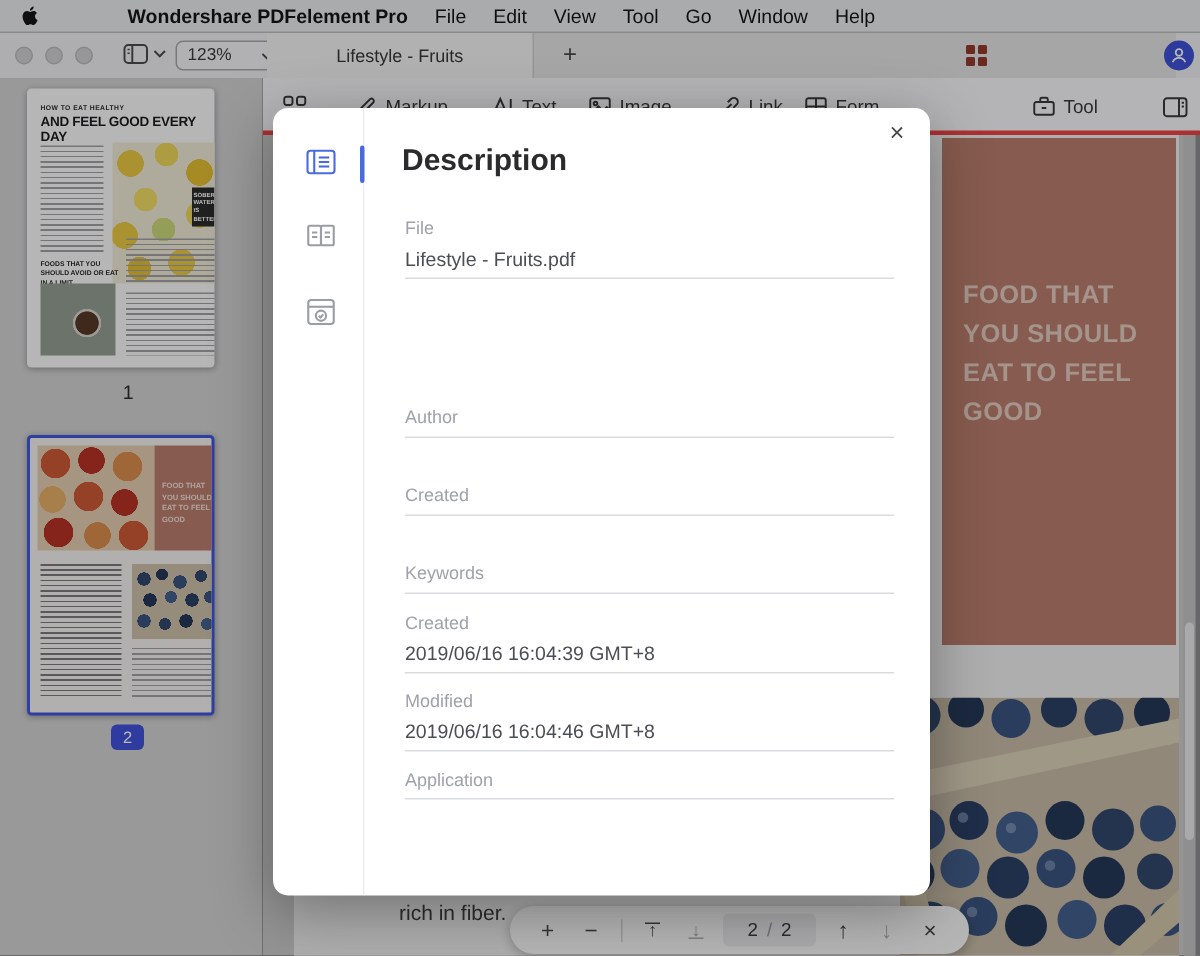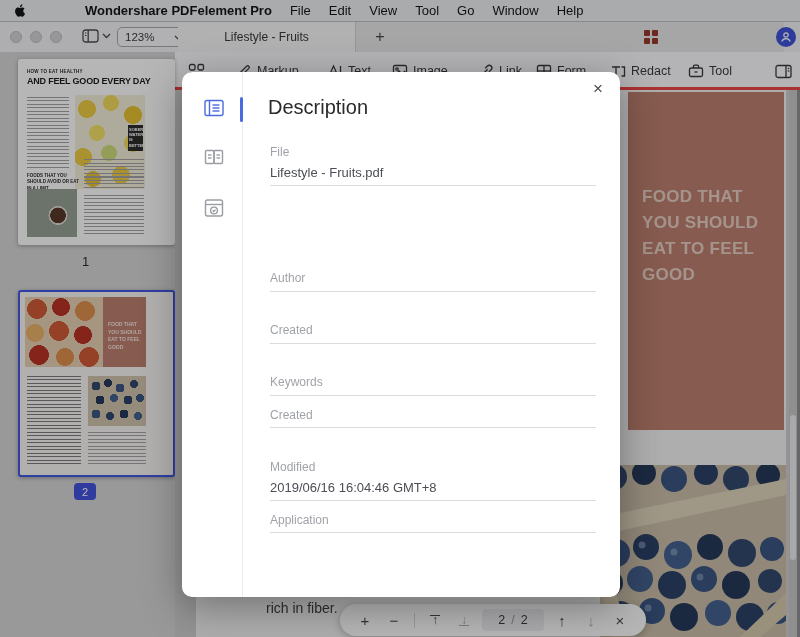--- a/index.html
+++ b/index.html
@@ -39,21 +39,21 @@
 
   
   .toolbar { position:absolute; left:175px; top:52px; width:625px; height:38px;
     background:#fafafc; border-bottom:3px solid #ef4444; color:#3a3a3c; }
   .titem { position:absolute; top:0; height:38px; display:flex; align-items:center; gap:5px;
     font-size:12.5px; }
   .ticon svg { display:block; }
 
   
   .sidebar { position:absolute; left:0; top:52px; width:175px; height:585px; background:#d4d4d6; }
-  .thumb { position:absolute; left:18px; width:157px; background:#fdfdfd; border-radius:3px;
+  .thumb { position:absolute; left:18px; width:125px; background:#fdfdfd; border-radius:3px;
     box-shadow:0 1px 4px rgba(0,0,0,.3); overflow:hidden; }
   .thumb1 { top:7px; height:186px; }
   .thumb2 { top:238px; height:187px; border:2px solid #4257e0; background:#f6f4f1; }
   .pnum { position:absolute; width:135px; left:18px; text-align:center; font-size:13px; color:#2e2e30; }
   .pbadge { position:absolute; left:74px; width:22px; height:17px; border-radius:4px;
     background:#4353dd; color:#fff; font-size:11px; display:flex; align-items:center;
     justify-content:center; }
   .tl { background:repeating-linear-gradient(#a3a3a6 0 1px, transparent 1px 3.5px); }
   .tl.dark { background:repeating-linear-gradient(#7c7c80 0 1px, transparent 1px 3.5px); }
   
@@ -144,21 +144,21 @@
   .overlay { position:absolute; inset:0; background:rgba(0,0,0,.28); z-index:40; }
   .dialog { position:absolute; left:182px; top:72px; width:438px; height:525px; background:#fff;
     border-radius:10px; box-shadow:0 10px 40px rgba(0,0,0,.35); z-index:50; }
   .dlg-close { position:absolute; right:11px; top:6px; width:22px; height:22px; display:flex;
     align-items:center; justify-content:center; font-size:17px; color:#4a4a4c; }
   .rail { position:absolute; left:0; top:0; width:61px; height:525px; border-right:1px solid #ebebee;
     border-radius:10px 0 0 10px; }
   .rail-btn { position:absolute; left:20px; width:24px; height:24px; }
   .accentbar { position:absolute; left:58px; top:25px; width:3px; height:25px; background:#4a6bdf;
     border-radius:2px; z-index:2; }
-  .dlg-title { position:absolute; left:86px; top:24px; font-size:20px; font-weight:400; color:#2b2b2d; }
+  .dlg-title { position:absolute; left:86px; top:24px; font-size:20px; font-weight:700; color:#2b2b2d; }
   .fields { position:absolute; left:88px; top:0; width:326px; height:525px; }
   .field { position:absolute; left:0; width:326px; }
   .f-label { font-size:12px; line-height:16px; color:#9fa2a8; margin-bottom:4px; }
   .f-value { font-size:13px; line-height:17px; color:#4b4e54; margin-bottom:4px; }
   .field.empty .f-label { margin-bottom:5px; }
   .f-line { border-top:1px solid #dadbde; }
 </style>
 </head>
 <body>
 
@@ -273,29 +273,20 @@
     </div>
     <div class="titem" style="left:361px">
       <span class="ticon">
         <svg width="16" height="16" viewBox="0 0 16 16" fill="none" stroke="#3a3a3c" stroke-width="1.3">
           <rect x="1.5" y="2.5" width="13" height="11" rx="1.5"></rect>
           <line x1="1.5" y1="8" x2="14.5" y2="8"></line>
             <line x1="8" y1="2.5" x2="8" y2="13.5"></line>
         </svg>
       </span>
       <span>Form</span>
-    </div>
-    <div class="titem" style="left:435px">
-      <span class="ticon">
-        <svg width="16" height="16" viewBox="0 0 16 16" fill="none" stroke="#3a3a3c" stroke-width="1.3">
-          <path d="M2 4 h8 M6 4 v9"></path>
-          <path d="M11.5 4 h3 v9 h-3"></path>
-        </svg>
-      </span>
-      <span>Redact</span>
     </div>
     <div class="titem" style="left:513px">
       <span class="ticon">
         <svg width="16" height="16" viewBox="0 0 16 16" fill="none" stroke="#3a3a3c" stroke-width="1.3">
           <rect x="1.5" y="5" width="13" height="8.5" rx="1.5"></rect>
           <path d="M5.5 5 V3.2 a1 1 0 0 1 1-1 h3 a1 1 0 0 1 1 1 V5"></path>
           <path d="M6.5 9 h3"></path>
         </svg>
       </span>
       <span>Tool</span>
@@ -461,20 +452,21 @@
 
       <div class="f-line"></div>
     </div>
     <div class="field empty" style="top:302px">
       <div class="f-label">Keywords</div>
 
       <div class="f-line"></div>
     </div>
     <div class="field filled" style="top:335px">
       <div class="f-label">Created</div>
+      <div class="f-value">2019/06/16 16:04:39 GMT+8</div>
       <div class="f-line"></div>
     </div>
     <div class="field filled" style="top:387px">
       <div class="f-label">Modified</div>
       <div class="f-value">2019/06/16 16:04:46 GMT+8</div>
       <div class="f-line"></div>
     </div>
     <div class="field filled" style="top:440px">
       <div class="f-label">Application</div>
       <div class="f-line"></div>

